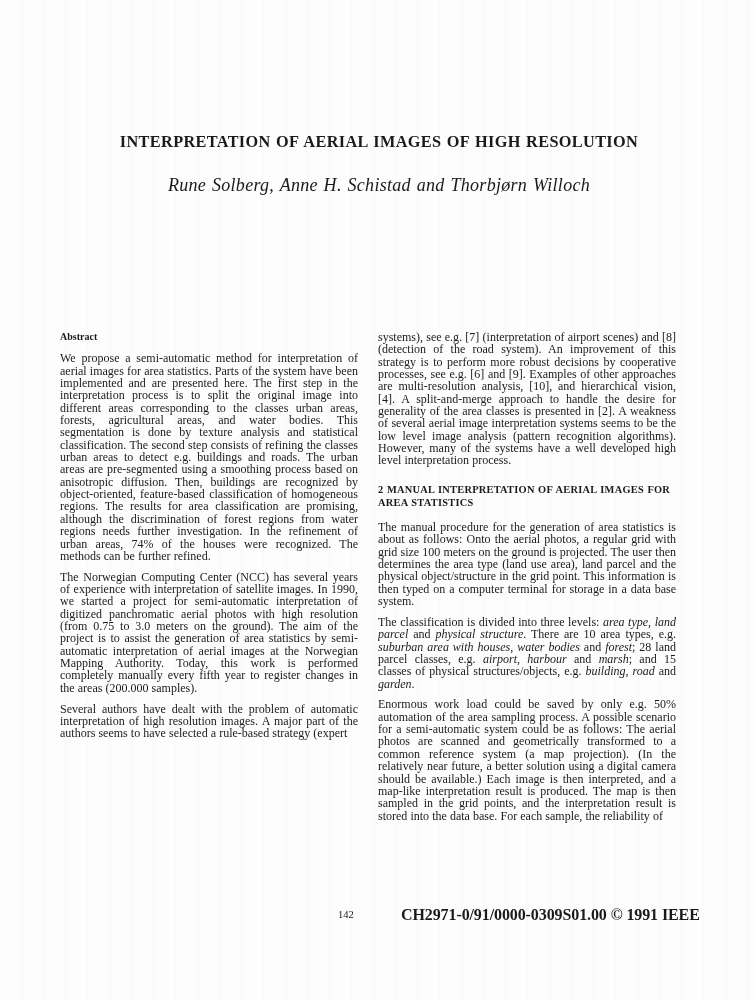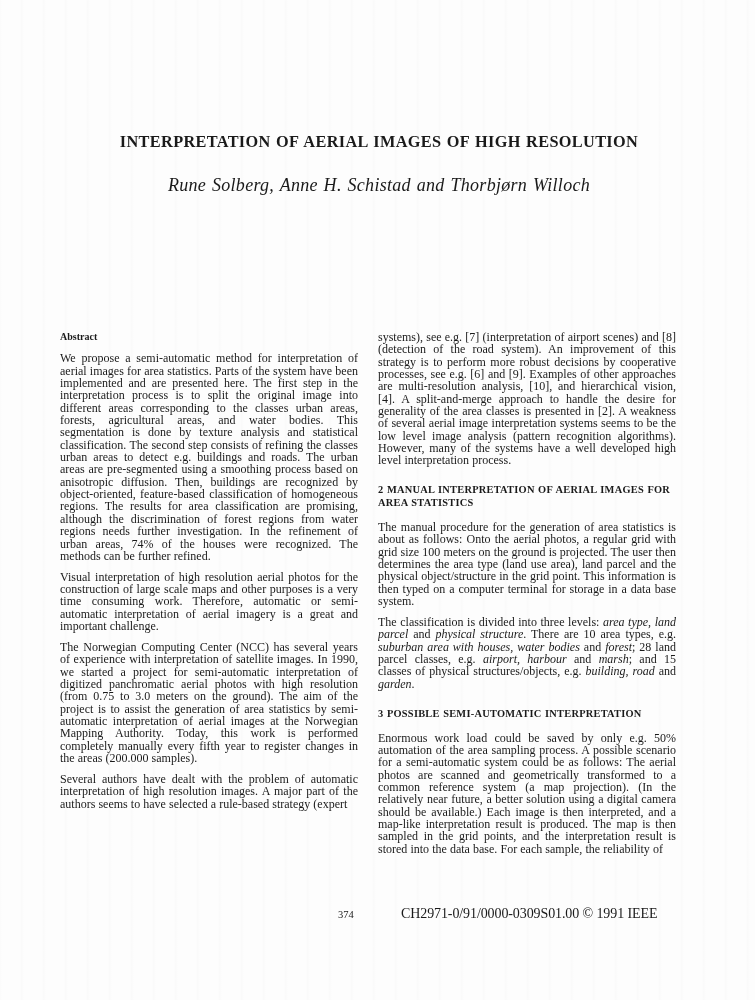--- a/index.html
+++ b/index.html
@@ -119,23 +119,24 @@
   .page-number {
     position: absolute;
     left: 278px;
     top: 3px;
     font-size: 10.5px;
   }
   .copyright {
     position: absolute;
     left: 341px;
     top: 0px;
-    font-size: 14px;
+    font-size: 16px;
     letter-spacing: -0.1px;
     white-space: nowrap;
+    font-weight: bold;
   }
 
   
   .page * { text-rendering: optimizeLegibility; }
 </style>
 </head>
 <body>
 
 <div class="page">
   <div class="paper">
@@ -145,40 +146,38 @@
       <div class="authors">Rune Solberg, Anne H. Schistad and Thorbjørn Willoch</div>
     </div>
 
     <div class="columns">
 
       <div class="col col-left">
 
         <div class="abstract-head">Abstract</div>
         <p class="body">We propose a semi-automatic method for interpretation of aerial images for area statistics. Parts of the system have been implemented and are presented here. The first step in the interpretation process is to split the original image into different areas corresponding to the classes urban areas, forests, agricultural areas, and water bodies. This segmentation is done by texture analysis and statistical classification. The second step consists of refining the classes urban areas to detect e.g. buildings and roads. The urban areas are pre-segmented using a smoothing process based on anisotropic diffusion. Then, buildings are recognized by object-oriented, feature-based classification of homogeneous regions. The results for area classification are promising, although the discrimination of forest regions from water regions needs further investigation. In the refinement of urban areas, 74% of the houses were recognized. The methods can be further refined.</p>
 
-        <p class="body">Visual interpretation of high resolution aerial photos for the construction of large scale maps and other purposes is a very time consuming work. Therefore, automatic or semi-automatic interpretation of aerial imagery is a great and important challenge.</p>
         <p class="body">The Norwegian Computing Center (NCC) has several years of experience with interpretation of satellite images. In 1990, we started a project for semi-automatic interpretation of digitized panchromatic aerial photos with high resolution (from 0.75 to 3.0 meters on the ground). The aim of the project is to assist the generation of area statistics by semi-automatic interpretation of aerial images at the Norwegian Mapping Authority. Today, this work is performed completely manually every fifth year to register changes in the areas (200.000 samples).</p>
         <p class="body">Several authors have dealt with the problem of automatic interpretation of high resolution images. A major part of the authors seems to have selected a rule-based strategy (expert</p>
 
       </div>
 
       <div class="col col-right">
 
         <p class="body">systems), see e.g. [7] (interpretation of airport scenes) and [8] (detection of the road system). An improvement of this strategy is to perform more robust decisions by cooperative processes, see e.g. [6] and [9]. Examples of other approaches are multi-resolution analysis, [10], and hierarchical vision, [4]. A split-and-merge approach to handle the desire for generality of the area classes is presented in [2]. A weakness of several aerial image interpretation systems seems to be the low level image analysis (pattern recognition algorithms). However, many of the systems have a well developed high level interpretation process.</p>
 
         <h2 class="section">2 MANUAL INTERPRETATION OF AERIAL IMAGES FOR AREA STATISTICS</h2>
         <p class="body">The manual procedure for the generation of area statistics is about as follows: Onto the aerial photos, a regular grid with grid size 100 meters on the ground is projected. The user then determines the area type (land use area), land parcel and the physical object/structure in the grid point. This information is then typed on a computer terminal for storage in a data base system.</p>
 
         <p class="body"><span>The classification is divided into three levels: </span><i>area type</i><span>, </span><i>land parcel</i><span> and </span><i>physical structure</i><span>. There are 10 area types, e.g. </span><i>suburban area with houses, water bodies</i><span> and </span><i>forest</i><span>; 28 land parcel classes, e.g. </span><i>airport, harbour</i><span> and </span><i>marsh</i><span>; and 15 classes of physical structures/objects, e.g. </span><i>building, road</i><span> and </span><i>garden</i><span>.</span></p>
 
-        <h2 class="section tight">3 POSSIBLE SEMI-AUTOMATIC INTERPRETATION</h2>
         <p class="body">Enormous work load could be saved by only e.g. 50% automation of the area sampling process. A possible scenario for a semi-automatic system could be as follows: The aerial photos are scanned and geometrically transformed to a common reference system (a map projection). (In the relatively near future, a better solution using a digital camera should be available.) Each image is then interpreted, and a map-like interpretation result is produced. The map is then sampled in the grid points, and the interpretation result is stored into the data base. For each sample, the reliability of</p>
 
       </div>
     </div>
 
     <div class="footer">
-      <div class="page-number">374</div>
+      <div class="page-number">142</div>
       <div class="copyright">CH2971-0/91/0000-0309S01.00 © 1991 IEEE</div>
     </div>
 
   </div>
 </div>
 
 </body></html>

